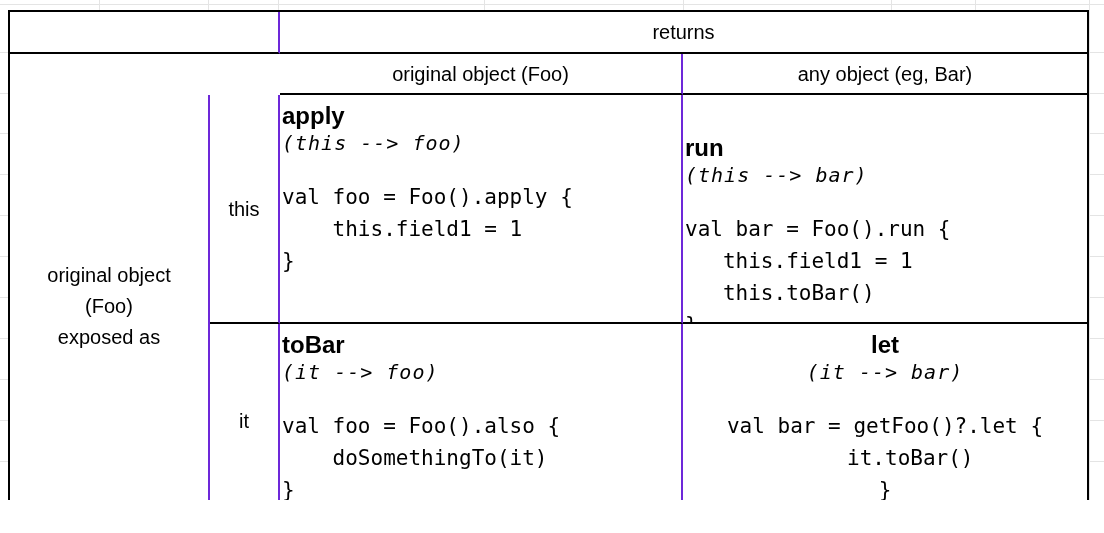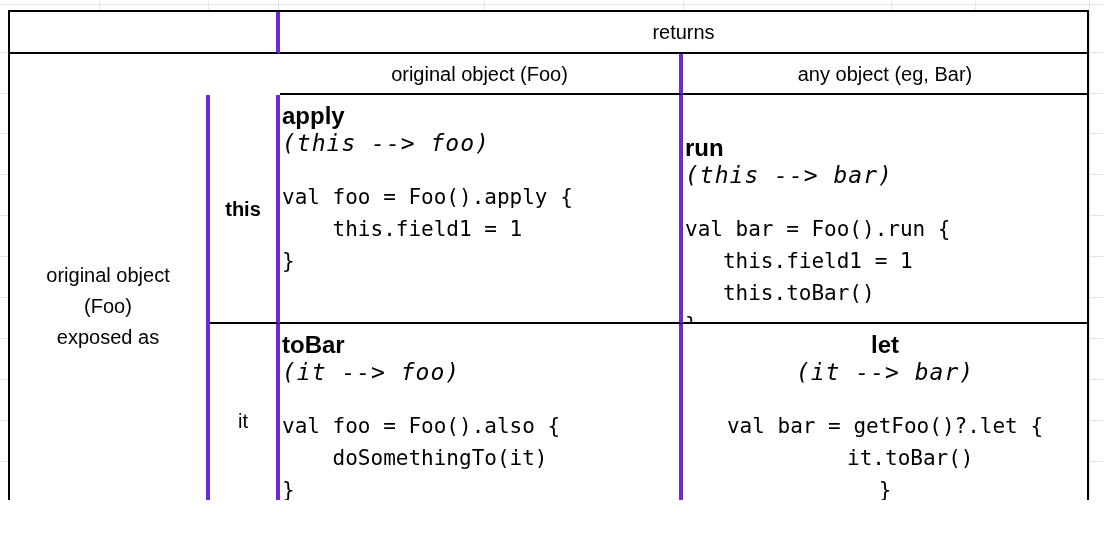--- a/index.html
+++ b/index.html
@@ -43,21 +43,21 @@
     background: #ffffff;
     display: grid;
     grid-template-columns: 200px 70px 403px 404px;
     grid-template-rows: 42px 41px 229px 193px;
   }
   .cell {
     box-sizing: border-box;
     background: #ffffff;
     overflow: hidden;
   }
-  .b-right  { border-right: 4px solid #6d28d9; }
+  .b-right  { border-right: 2px solid #6d28d9; }
   .b-bottom { border-bottom: 2px solid #000000; }
   .center {
     display: flex;
     align-items: center;
     justify-content: center;
     text-align: center;
   }
   .hdr-text {
     font-size: 20px;
     line-height: 24px;
@@ -65,38 +65,38 @@
   .exposed-label {
     font-size: 20px;
     line-height: 31px;
     text-align: center;
   }
   .corner      { grid-column: 1 / 3; grid-row: 1; }
   .returns     { grid-column: 3 / 5; grid-row: 1; }
   .sub-orig    { grid-column: 3;     grid-row: 2; }
   .sub-any     { grid-column: 4;     grid-row: 2; }
   .left-label  { grid-column: 1;     grid-row: 3 / 5; }
-  .this-cell   { grid-column: 2;     grid-row: 3; font-weight: bold; }
+  .this-cell   { grid-column: 2;     grid-row: 3; }
   .it-cell     { grid-column: 2;     grid-row: 4; }
   .apply-cell  { grid-column: 3;     grid-row: 3; }
   .run-cell    { grid-column: 4;     grid-row: 3; margin-top: 32px; }
   .also-cell   { grid-column: 3;     grid-row: 4; }
   .let-cell    { grid-column: 4;     grid-row: 4; text-align: center; }
   .fn-cell {
     padding: 6px 2px;
   }
   .fn-title {
     font-weight: bold;
     font-size: 24px;
     line-height: 30px;
   }
   .fn-annotation {
     font-family: "DejaVu Sans Mono", monospace;
     font-style: italic;
-    font-size: 23px;
+    font-size: 20px;
     letter-spacing: 1px;
     line-height: 24px;
   }
   .fn-code {
     margin: 26px 0 0 0;
     font-family: "DejaVu Sans Mono", monospace;
     font-size: 21px;
     line-height: 32px;
     white-space: pre;
   }

